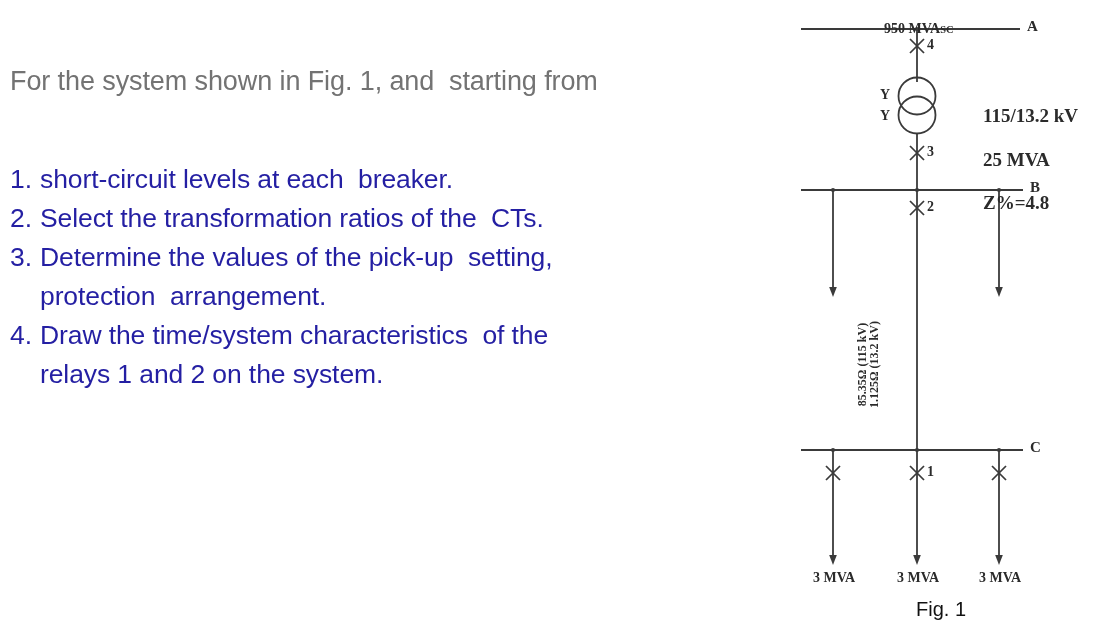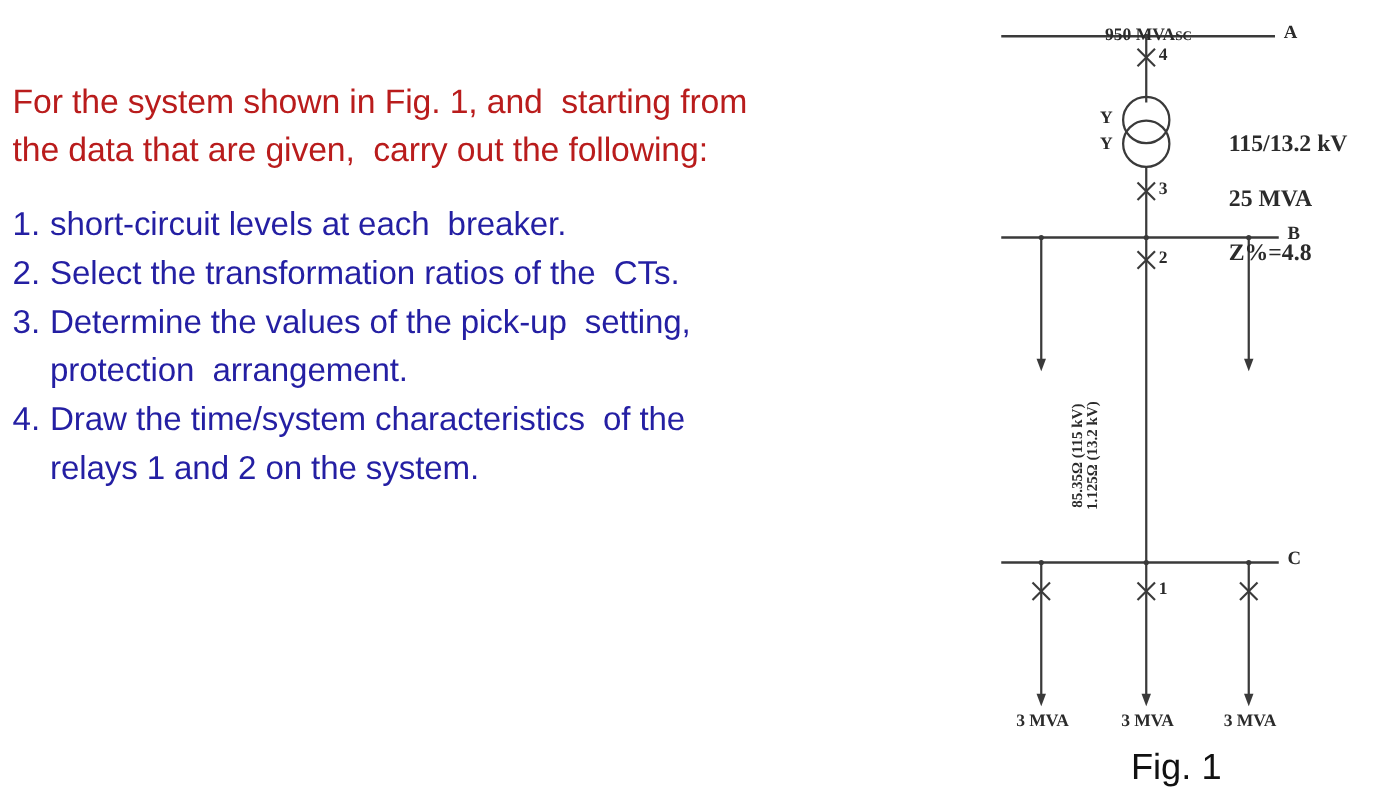--- a/index.html
+++ b/index.html
@@ -24,21 +24,21 @@
     height: 639px;
   }
 
   .intro-block {
     position: absolute;
     left: 10px;
     top: 62px;
     width: 750px;
   }
   .intro-line {
-    color: #b91c1c;
+    color: #737373;
     font-size: 27px;
     line-height: 39px;
     font-family: "Liberation Sans", sans-serif;
     white-space: pre;
     letter-spacing: -0.1px;
   }
 
   .task-list {
     position: absolute;
     left: 10px;
@@ -87,38 +87,37 @@
     width: 332px;
     height: 639px;
   }
   .fig-caption {
     position: absolute;
     left: 0px;
     top: 598px;
     width: 332px;
     text-align: center;
     color: #111111;
-    font-size: 29px;
+    font-size: 20px;
     font-family: "Liberation Sans", sans-serif;
   }
   .dgm-label {
     position: absolute;
     color: #2b2b2b;
     font-family: "Liberation Serif", serif;
     white-space: pre;
   }
 </style>
 </head>
 <body>
 
 <div id="question-panel">
 
   <div class="intro-block">
     <div class="intro-line">For the system shown in Fig. 1, and  starting from</div>
-    <div class="intro-line">the data that are given,  carry out the following:</div>
   </div>
 
   <div class="task-list">
 
     <div class="task-item">
       <div class="task-num">1.</div>
       <div class="task-body">
         <div class="task-line">short-circuit levels at each  breaker.</div>
       </div>
     </div>

